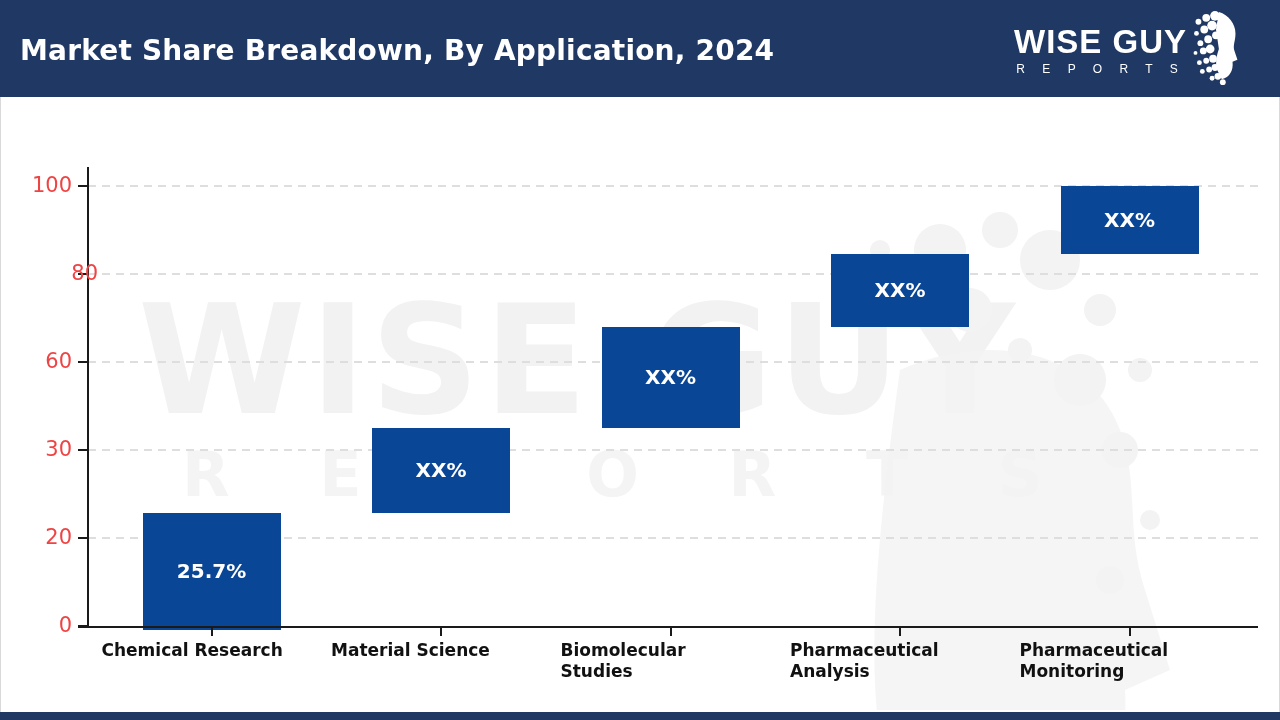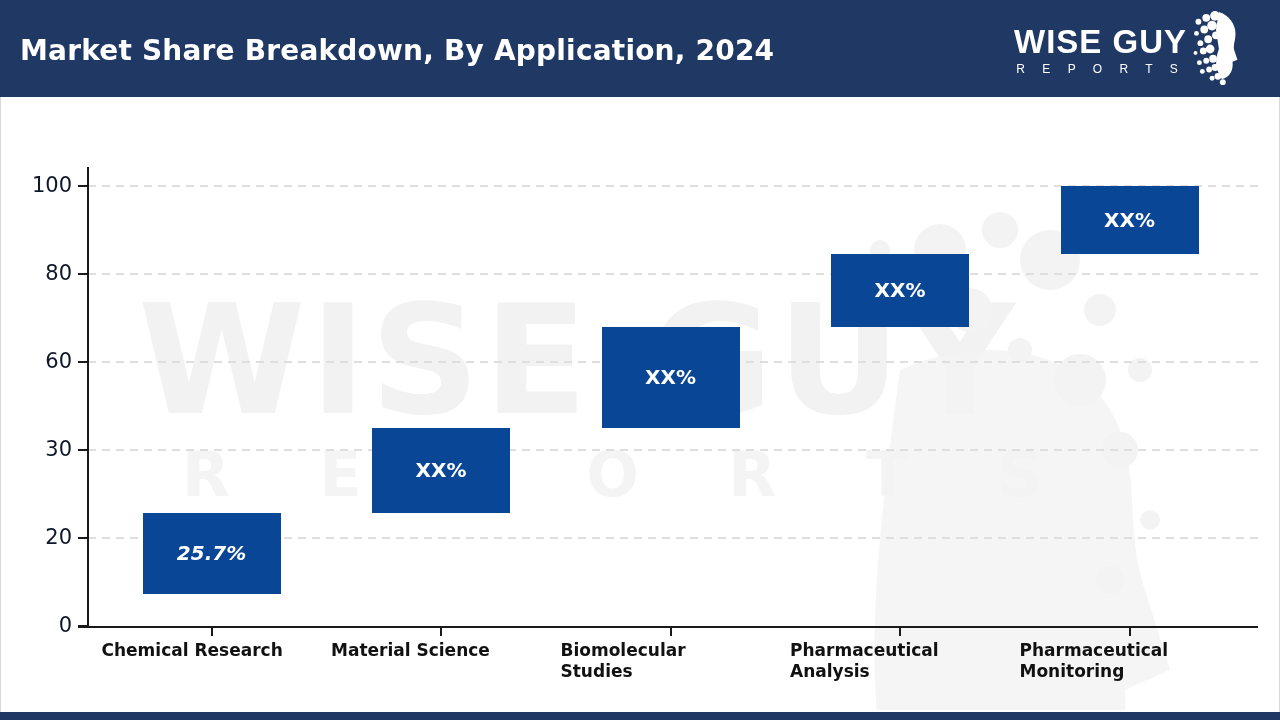--- a/index.html
+++ b/index.html
@@ -24,21 +24,21 @@
   .wm1{left:138px;top:272px;font-size:152px;letter-spacing:4px;}
   .wm2{left:182px;top:438px;font-size:62px;letter-spacing:34px;color:#f4f4f4;}
   .wm-face{position:absolute;left:640px;top:190px;z-index:1;pointer-events:none;}
   
   .plot{position:absolute;left:0;top:97px;width:1280px;height:615px;}
   .axis-y{position:absolute;left:87px;top:70px;width:2px;height:461px;background:#1a1a1a;z-index:4;}
   .axis-x{position:absolute;left:78px;top:529px;width:1180px;height:2px;background:#1a1a1a;z-index:4;}
   .gridline{position:absolute;left:88px;width:1170px;height:2px;z-index:2;
     background:repeating-linear-gradient(90deg,#dedede 0 8px,transparent 8px 14px);}
   .ytick-mark{position:absolute;left:78px;width:9px;height:2px;background:#1a1a1a;z-index:4;}
-  .ytick-label{position:absolute;left:0;width:72px;text-align:right;font-size:21px;color:#0f172a;z-index:4;}
+  .ytick-label{position:absolute;left:0;width:72px;text-align:right;font-size:21px;color:#ef4444;z-index:4;}
   .xtick-mark{position:absolute;top:531px;width:2px;height:8px;background:#1a1a1a;z-index:4;}
   .bar{position:absolute;z-index:3;display:flex;align-items:center;justify-content:center;}
   .bar-label{color:#ffffff;font-size:20px;font-weight:bold;}
   .cat-label{position:absolute;top:543px;width:220px;font-size:17px;font-weight:bold;
     color:#111;line-height:21px;white-space:pre-line;z-index:4;}
   
   .footer{position:absolute;left:0;top:712px;width:1280px;height:8px;background:#1F3864;}
 </style>
 </head>
 <body>
@@ -113,27 +113,27 @@
         <div class="ytick-mark" style="top: 440px;"></div>
         <div class="ytick-label" style="top: 428px;">20</div>
         <div class="gridline" style="top: 352px;"></div>
         <div class="ytick-mark" style="top: 352px;"></div>
         <div class="ytick-label" style="top: 340px;">30</div>
         <div class="gridline" style="top: 264px;"></div>
         <div class="ytick-mark" style="top: 264px;"></div>
         <div class="ytick-label" style="top: 252px;">60</div>
         <div class="gridline" style="top: 176px;"></div>
         <div class="ytick-mark" style="top: 176px;"></div>
-        <div class="ytick-label" style="top: 164px;">80</div>
+        <div class="ytick-label" style="top: 164px; padding-left: 26px;">80</div>
         <div class="gridline" style="top: 88px;"></div>
         <div class="ytick-mark" style="top: 88px;"></div>
         <div class="ytick-label" style="top: 76px;">100</div>
       </div>
     <div id="bar-layer">
-        <div class="bar" style="left: 142.5px; top: 415.92px; width: 138px; height: 81px; background: rgb(10, 70, 150); font-style: italic;">
+        <div class="bar" style="left: 142.5px; top: 415.92px; width: 138px; height: 117px; background: rgb(10, 70, 150);">
           <span class="bar-label">25.7%</span>
         </div>
         <div class="bar" style="left: 372px; top: 331px; width: 138px; height: 84.92px; background: rgb(10, 70, 150);">
           <span class="bar-label">XX%</span>
         </div>
         <div class="bar" style="left: 601.5px; top: 229.8px; width: 138px; height: 101.2px; background: rgb(10, 70, 150);">
           <span class="bar-label">XX%</span>
         </div>
         <div class="bar" style="left: 831px; top: 157.2px; width: 138px; height: 72.6px; background: rgb(10, 70, 150);">
           <span class="bar-label">XX%</span>

